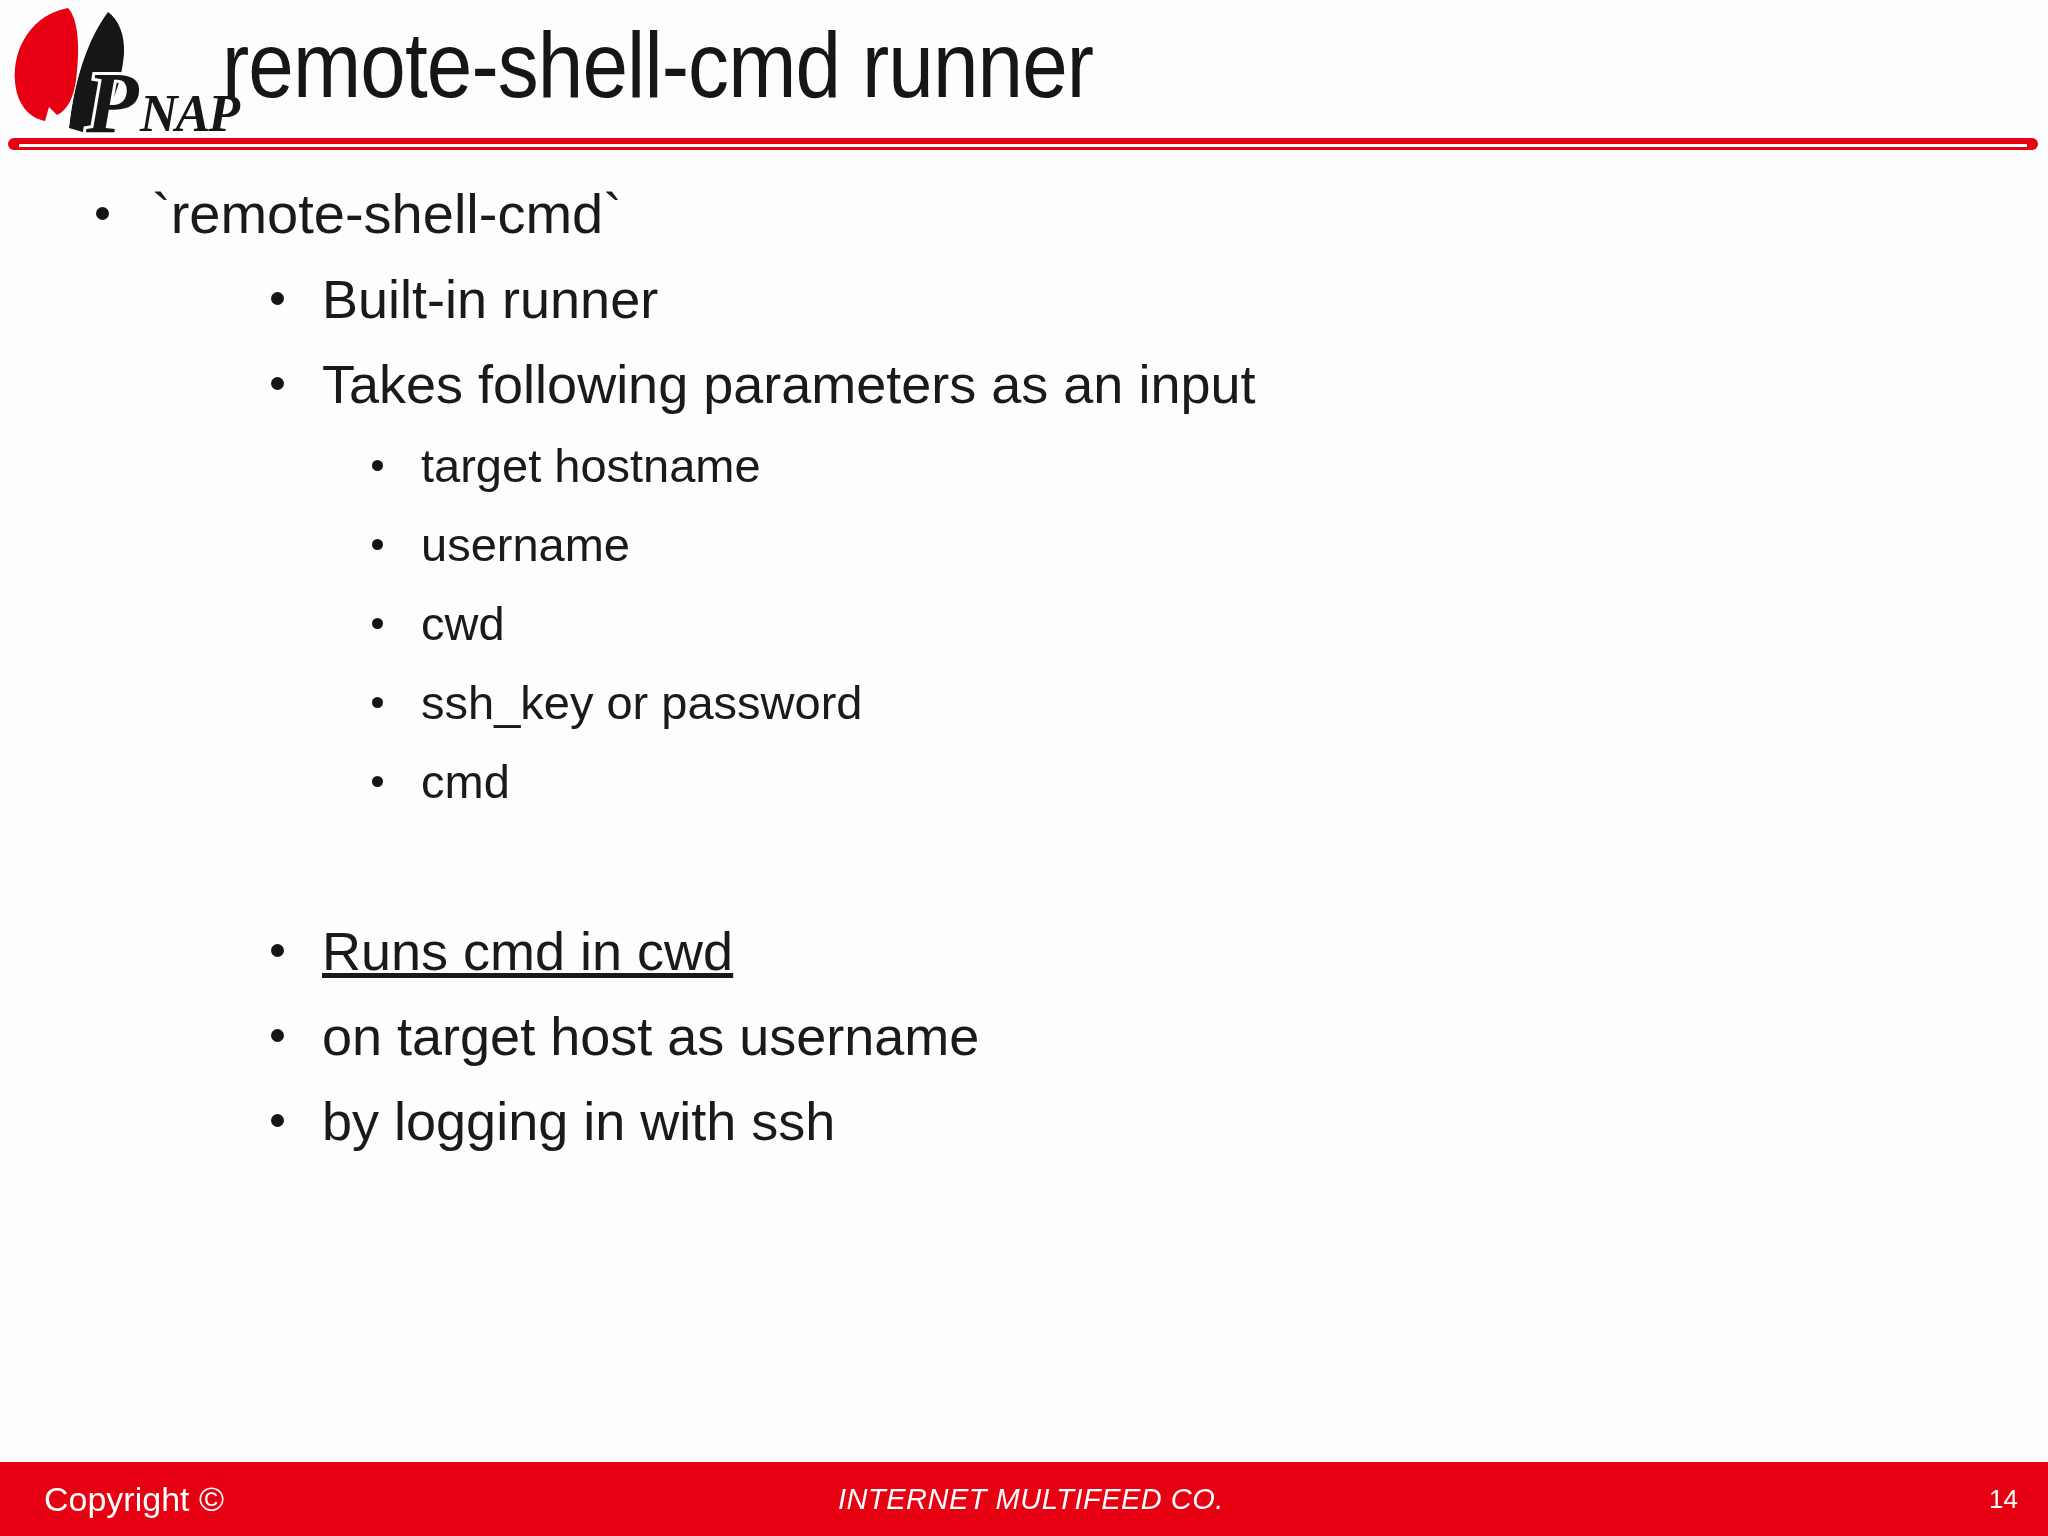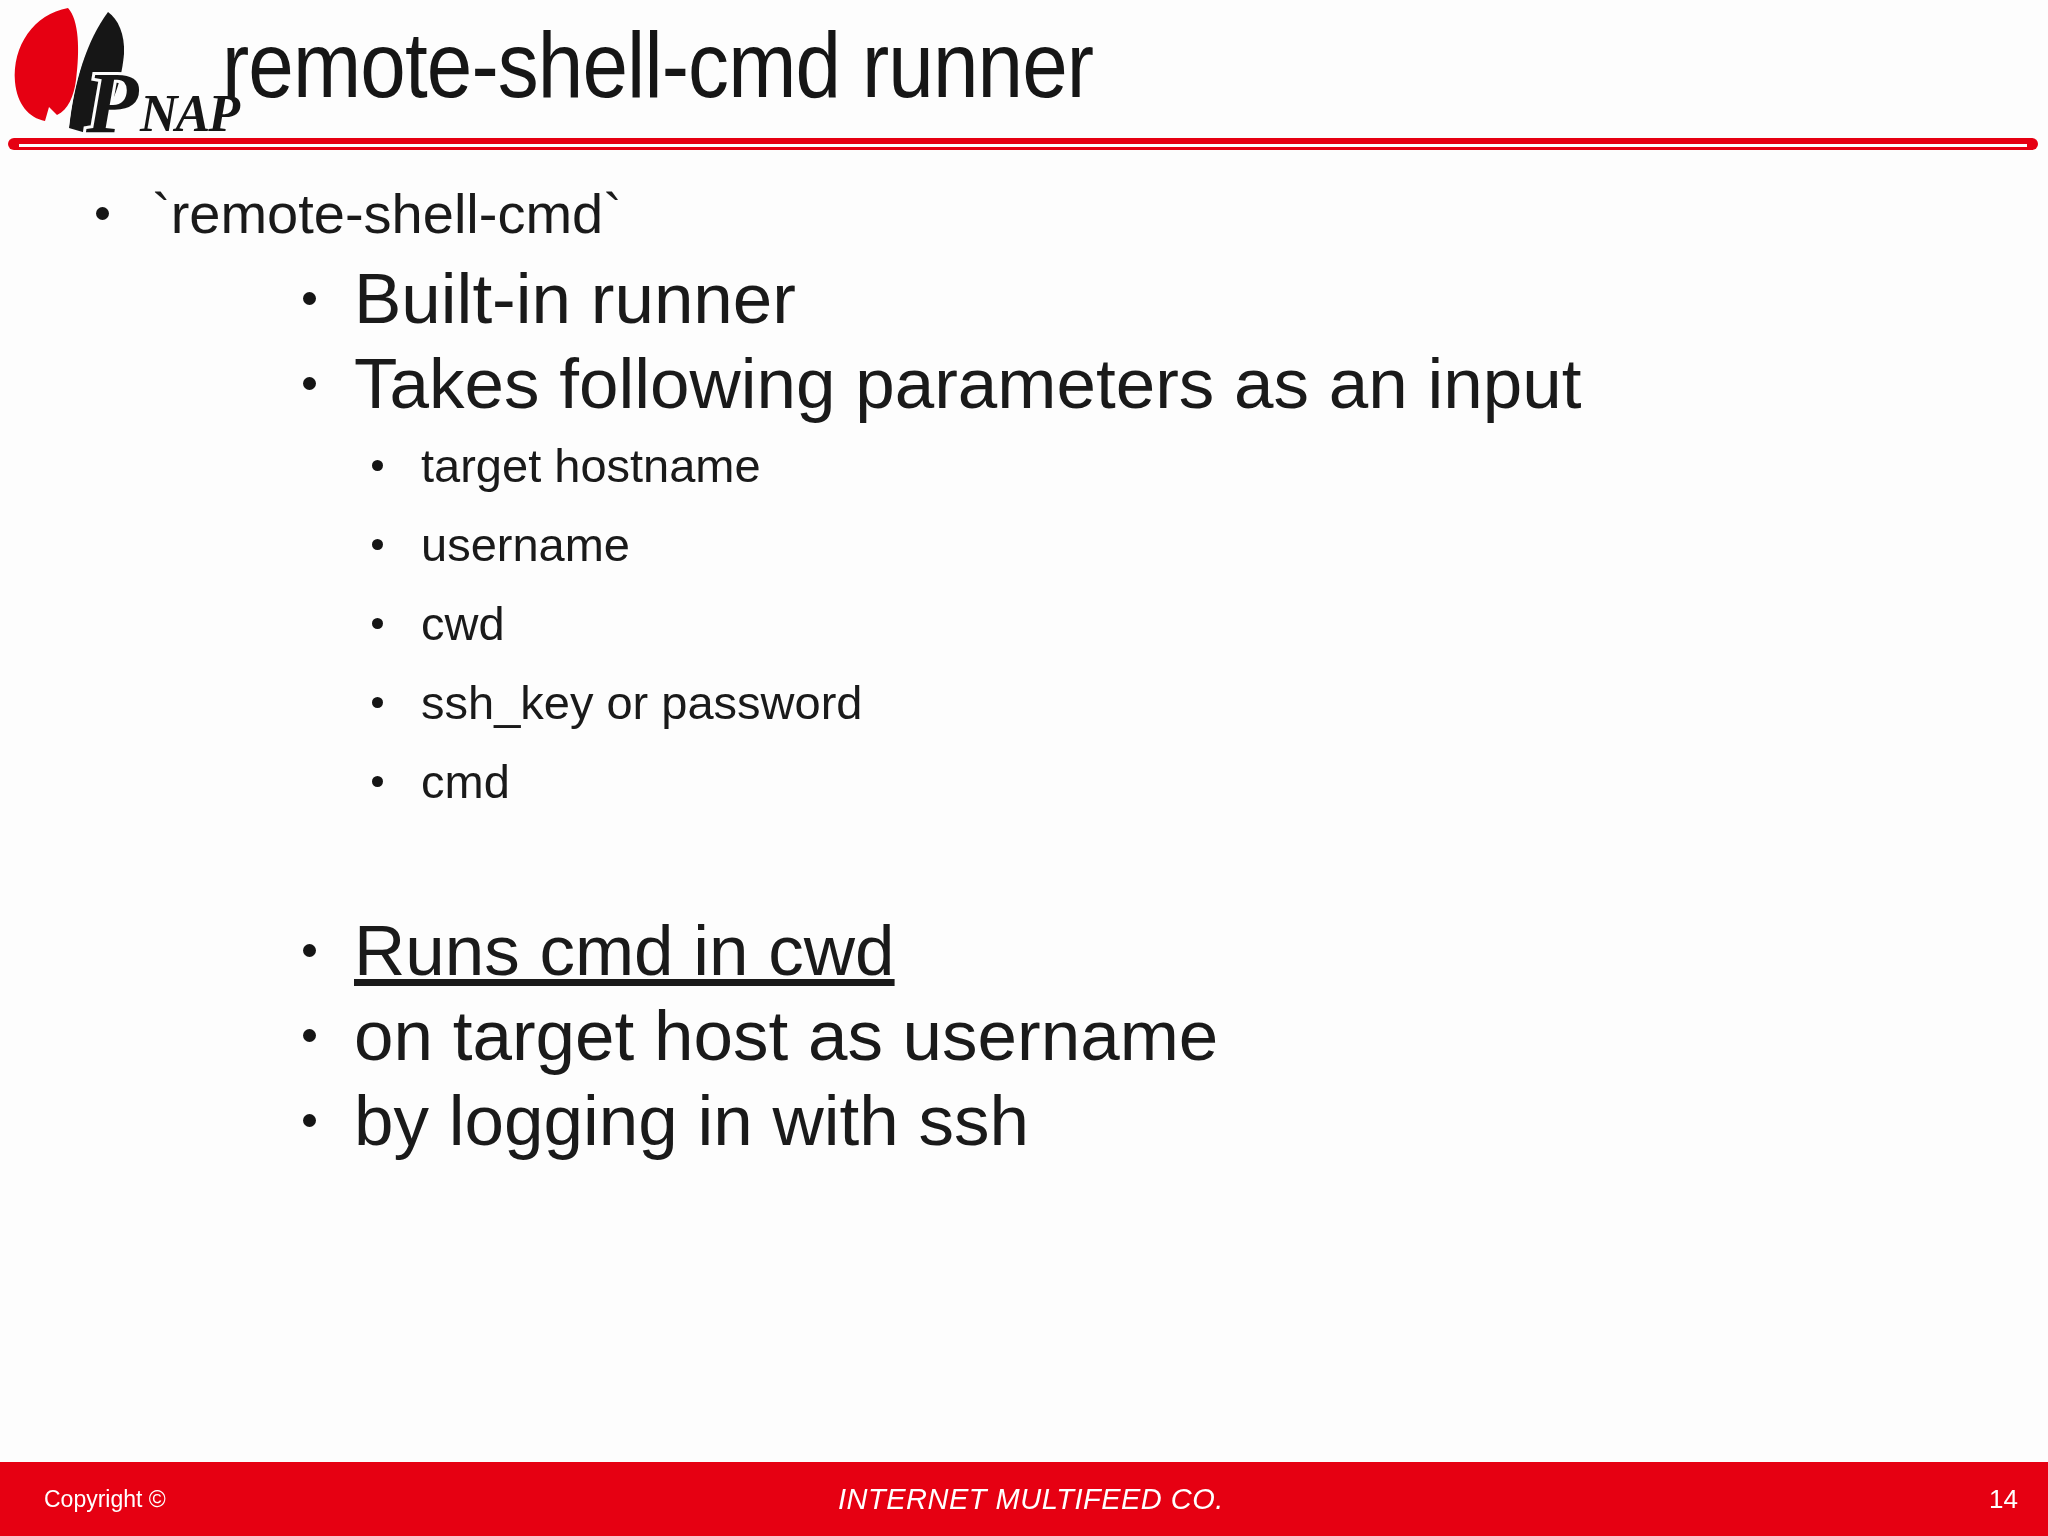--- a/index.html
+++ b/index.html
@@ -63,41 +63,41 @@
     top: 170px;
   }
   .b { display: flex; align-items: center; white-space: nowrap; }
   .b .dot {
     flex: none;
     border-radius: 50%;
     background: #151515;
   }
   .l1 { height: 86px; padding-left: 96px; font-size: 56px; }
   .l1 .dot { width: 13px; height: 13px; margin-right: 43px; }
-  .l2 { height: 85px; padding-left: 271px; font-size: 71px; margin-left: 32px; }
+  .l2 { height: 85px; padding-left: 271px; font-size: 54px; }
   .l2 .dot { width: 13px; height: 13px; margin-right: 38px; }
   .l3 { height: 79px; padding-left: 372px; font-size: 47px; }
   .l3 .dot { width: 11px; height: 11px; margin-right: 38px; }
   .gap-before { margin-top: 87px; text-decoration: underline; }
 
   
   .footer {
     position: absolute;
     left: 0;
     right: 0;
     bottom: 0;
     height: 74px;
     background: #e60012;
     color: #ffffff;
     display: grid;
     grid-template-columns: 1fr auto 1fr;
     align-items: center;
     padding: 0 30px 0 44px;
   }
-  .footer .copyright { justify-self: start; font-size: 23px; }
+  .footer .copyright { justify-self: start; font-size: 34px; }
   .footer .company   { justify-self: center; font-size: 29px; letter-spacing: 0.5px; font-style: italic; }
   .footer .pagenum   { justify-self: end; font-size: 26px; }
 </style>
 </head>
 <body>
 
 <div class="slide">
 
   <svg class="logo" viewBox="0 0 240 140">
 

